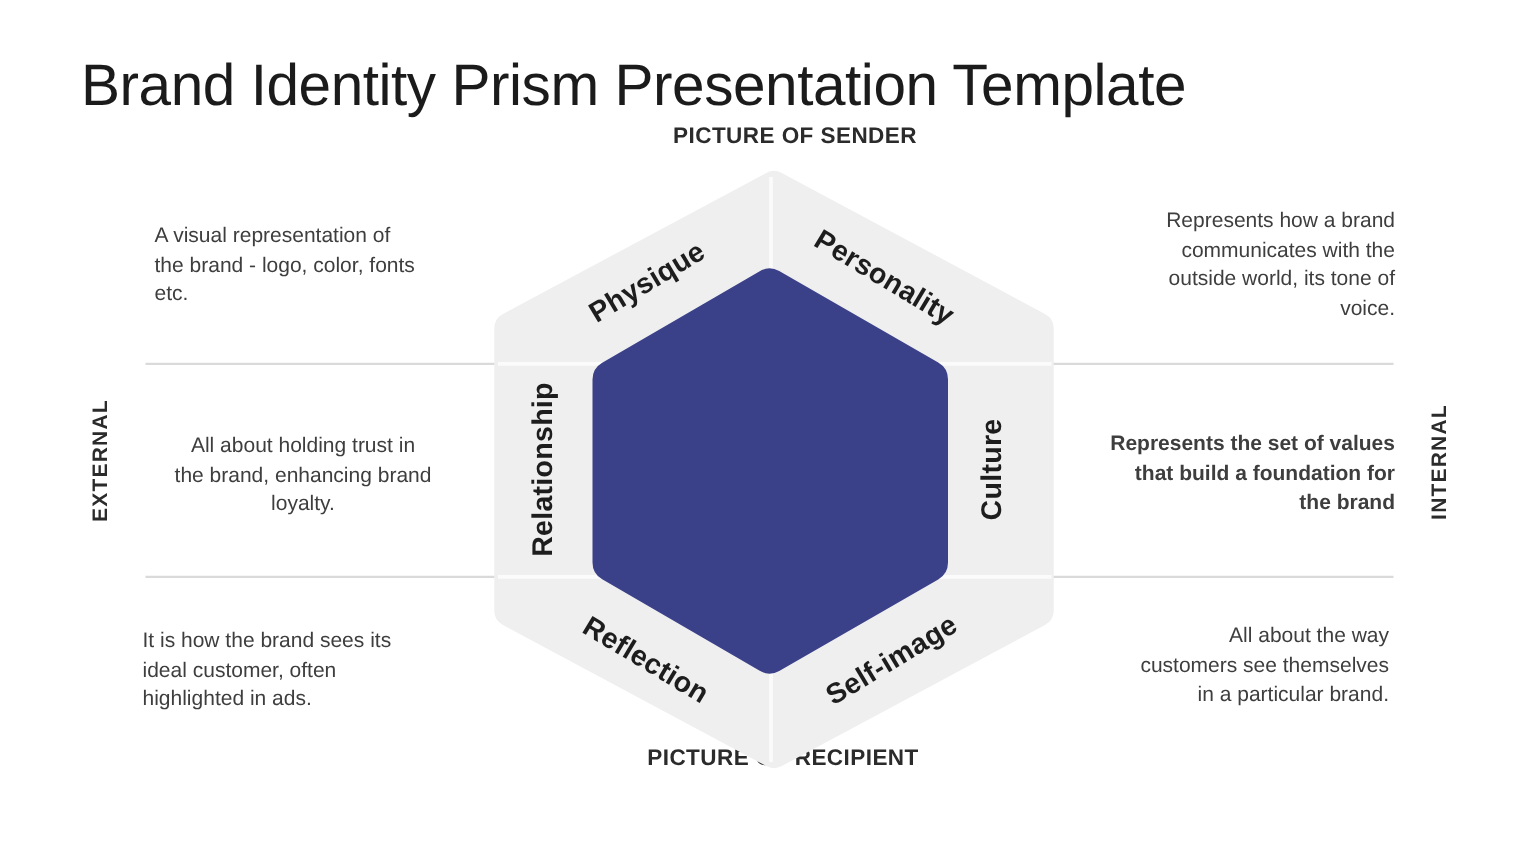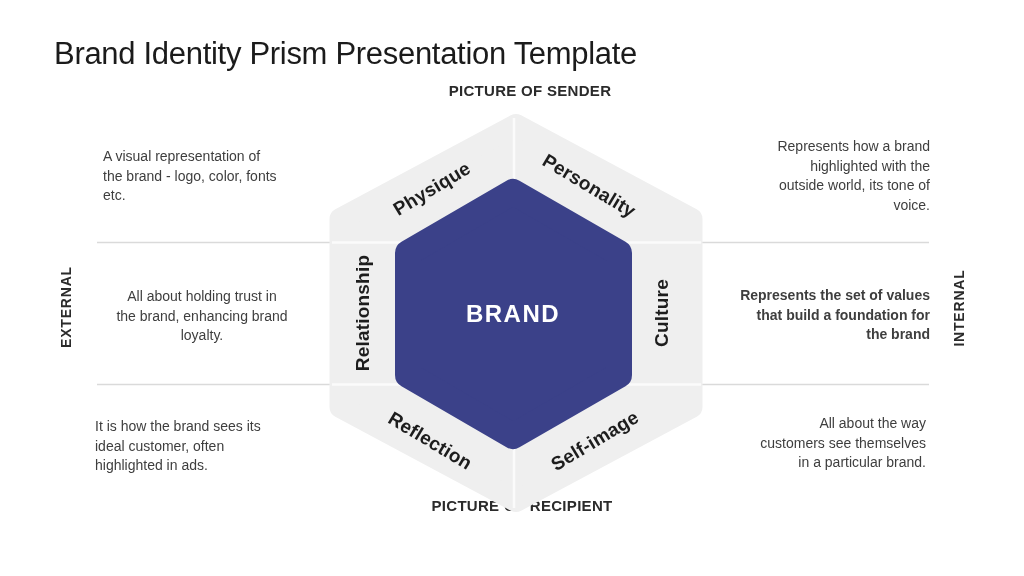--- a/index.html
+++ b/index.html
@@ -6,21 +6,21 @@
   body{
     width:1024px;height:576px;position:relative;overflow:hidden;
     background:#ffffff;
     font-family:"Liberation Sans", sans-serif;
   }
   .abs{position:absolute;}
 
   
   .slide-title{
     left:54px;top:36px;
-    font-size:31px;color:#1b1b1b;font-weight:400;letter-spacing:-0.3px;
+    font-size:39px;color:#1b1b1b;font-weight:400;letter-spacing:-0.3px;
     white-space:nowrap;
   }
 
   
   .axis-caption{
     left:512px;transform:translateX(-50%);
     font-size:15px;font-weight:700;color:#2b2b2b;letter-spacing:0.3px;
     white-space:nowrap;
   }
   .axis-top{top:82px;padding-left:36px;}
@@ -89,35 +89,34 @@
 </svg>
 
 <div class="abs seg-label" style="left:432px;top:189px;transform:translate(-50%,-50%) rotate(-31deg);">Physique</div>
 <div class="abs seg-label" style="left:589px;top:186px;transform:translate(-50%,-50%) rotate(31deg);">Personality</div>
 <div class="abs seg-label" style="left:363px;top:313px;transform:translate(-50%,-50%) rotate(-90deg);">Relationship</div>
 <div class="abs seg-label" style="left:662px;top:313px;transform:translate(-50%,-50%) rotate(-90deg);">Culture</div>
 <div class="abs seg-label" style="left:430px;top:441px;transform:translate(-50%,-50%) rotate(31deg);">Reflection</div>
 <div class="abs seg-label" style="left:595px;top:441px;transform:translate(-50%,-50%) rotate(-31deg);">Self-image</div>
 
 <div class="abs hex-title">
-  <div>BRAND</div>
 </div>
 
 <div class="abs desc left" style="left:103px;top:147px;width:210px;">A visual representation of
 the brand - logo, color, fonts
 etc.</div>
 <div class="abs desc left" style="left:97px;top:287px;width:210px;text-align:center;">All about holding trust in
 the brand, enhancing brand
 loyalty.</div>
 <div class="abs desc left" style="left:95px;top:417px;width:210px;">It is how the brand sees its
 ideal customer, often
 highlighted in ads.</div>
 
 <div class="abs desc right" style="right:94px;top:137px;width:200px;">Represents how a brand
-highlighted with the
+communicates with the
 outside world, its tone of
 voice.</div>
 <div class="abs desc right" style="right:94px;top:286px;width:200px;font-weight:bold;">Represents the set of values
 that build a foundation for
 the brand</div>
 <div class="abs desc right" style="right:98px;top:414px;width:200px;">All about the way
 customers see themselves
 in a particular brand.</div>
 
 </body></html>

